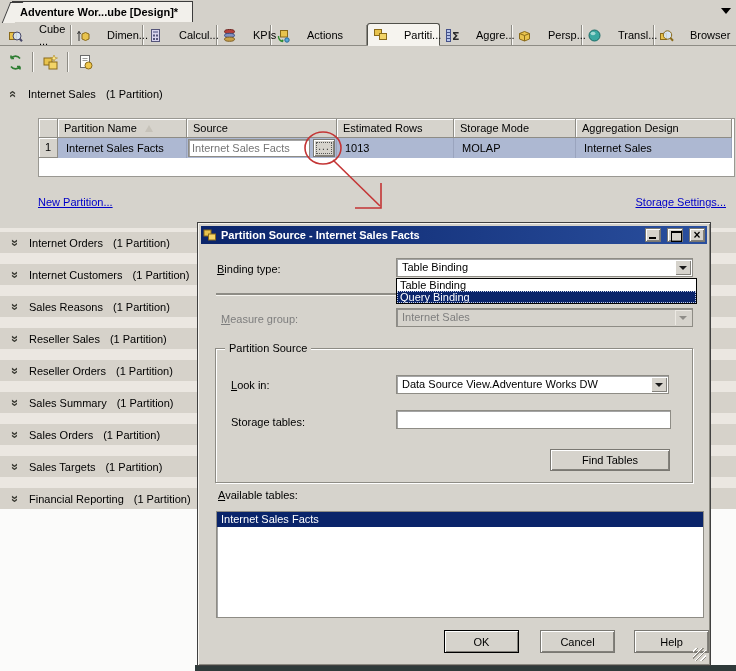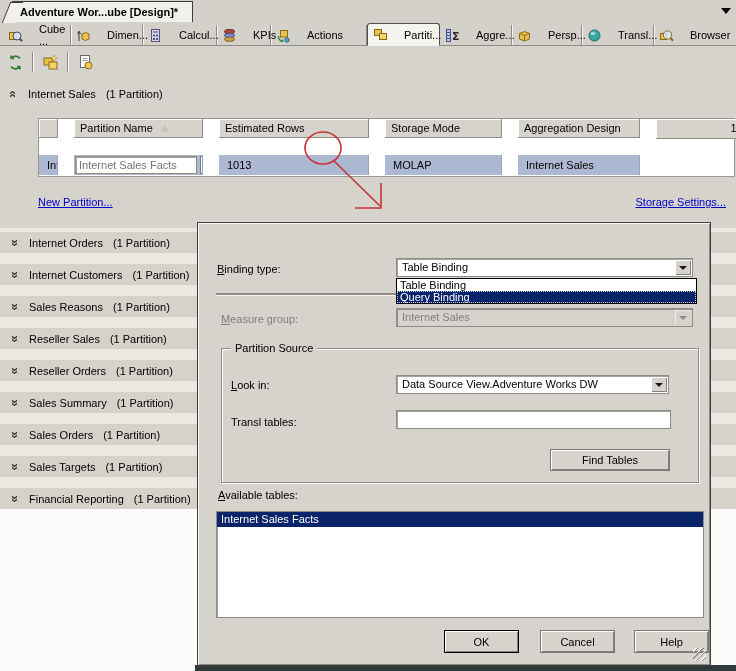--- a/index.html
+++ b/index.html
@@ -36,21 +36,21 @@
   #expanded-header { position:absolute; left:0; top:84px; width:736px; height:20px;
     display:flex; align-items:center; padding-left:7px; gap:9px; z-index:2; cursor:pointer; }
   .chev { display:inline-block; width:12px; font-weight:bold; color:#3a3a33; font-size:13px; line-height:10px; text-align:center; }
   .chev::before { content:"\00AB"; display:inline-block; }
   .chev.up::before { transform:rotate(90deg); }
   .chev.down::before { transform:rotate(-90deg); }
   .sec-count { margin-left:1px; }
   
   #grid { position:absolute; left:38px; top:118px; width:697px; height:59px; background:#fff;
     border:1px solid #9a9892; z-index:2; }
-  .grid-table { display:grid; grid-template-columns:19px 129px 150px 117px 122px 156px;gap:16px; }
+  .grid-table { display:grid; grid-template-columns:19px 129px 150px 117px 122px 156px; }
   .th { height:19px; background:#d6d3cc; border-right:1px solid #8e8c85; border-bottom:1px solid #8e8c85;
     box-shadow:inset 1px 1px 0 #fff; display:flex; align-items:center; padding-left:6px; cursor:pointer; white-space:nowrap; overflow:hidden; }
   .sort-asc { width:0; height:0; margin-left:8px; border-left:4px solid transparent; border-right:4px solid transparent; border-bottom:7px solid #c6c2b9; }
   .rn { height:20px; background:#d6d3cc; border-right:1px solid #8e8c85; border-bottom:1px solid #8e8c85;
     box-shadow:inset 1px 1px 0 #fff; text-align:center; line-height:19px; }
   .td { height:20px; background:#adb8d2; border-right:1px solid #9aa4be; line-height:20px; padding-left:8px; white-space:nowrap; overflow:hidden; }
   .td.src { padding:0; position:relative; }
   .src-input { position:absolute; left:1px; top:1px; width:122px; height:18px; background:#fff;
     border:1px solid #8e8c85; box-shadow:inset 1px 1px 0 rgba(90,90,90,.55);
     font-family:"Liberation Sans",sans-serif; font-size:11px; color:#757575; padding:0 3px; }
@@ -92,21 +92,21 @@
   .combo .arrow::after { content:""; position:absolute; left:4px; top:6px; width:0; height:0;
     border-left:4px solid transparent; border-right:4px solid transparent; border-top:4px solid #1a1a1a; }
   .combo.disabled { background:#d6d3cc; }
   .combo.disabled .val { color:#7e7e7e; }
   .combo.disabled .arrow { box-shadow:inset 1px 1px 0 #ece9e3; }
   .combo.disabled .arrow::after { border-top-color:#8f8d88; }
   #dd-list { position:absolute; left:195px; top:52px; width:301px; height:26px; background:#fff; border:1px solid #000; z-index:30; }
   .dd-item { height:12px; line-height:12px; padding-left:3px; cursor:pointer; }
   .dd-item.hl { background:#0a246a; color:#fff; outline:1px dotted #c9d2e8; outline-offset:-1px; }
   #divider { position:absolute; left:15px; top:67px; width:478px; height:2px; background:#8e8c85; box-shadow:0 1px 0 #f6f4ef; }
-  #groupbox { position:absolute; left:20px; top:122px; width:478px; height:135px;
+  #groupbox { position:absolute; left:14px; top:122px; width:478px; height:135px;
     border:1px solid #8e8c85; box-shadow:inset 1px 1px 0 #fff, 1px 1px 0 #fff; }
   #groupbox .legend { position:absolute; top:-7px; left:9px; background:#d6d3cc; padding:0 4px; }
   .text-input { position:absolute; font-family:"Liberation Sans",sans-serif; font-size:11px; padding:0 4px; color:#000; }
   .btn { background:#d6d3cc; border:1px solid #7a7872; box-shadow:inset 1px 1px 0 #fff, inset -1px -1px 0 #83817b;
     font-family:"Liberation Sans",sans-serif; font-size:11px; color:#000; cursor:pointer; position:absolute; }
   .btn.default { border:1px solid #000; }
   #listbox { position:absolute; left:15px; top:285px; width:488px; height:107px; }
   .lb-item { height:15px; line-height:15px; padding-left:4px; background:#0a246a; color:#fff; cursor:pointer; }
   #grip { position:absolute; right:1px; bottom:1px; width:13px; height:13px; cursor:nwse-resize;
     background:repeating-linear-gradient(135deg, transparent 0 2px, #fff 2px 3px, #908d85 3px 4px); }
@@ -240,20 +240,23 @@
 </div>
 
 <div id="grid">
   <div class="grid-table">
     <div class="th"></div>
     <div class="th">
       <span>Partition Name</span>
       <span class="sort-asc"></span>
     </div>
     <div class="th">
+        <span>Source</span>
+      </div>
+    <div class="th">
         <span>Estimated Rows</span>
       </div>
     <div class="th">
         <span>Storage Mode</span>
       </div>
     <div class="th">
         <span>Aggregation Design</span>
       </div>
 
     <div class="rn">1</div>
@@ -322,20 +325,30 @@
 <svg id="annot" width="110" height="96">
   <ellipse cx="33" cy="22" rx="18" ry="16" fill="none" stroke="#c43535" stroke-width="1.6"></ellipse>
   <line x1="43" y1="34" x2="90" y2="80" stroke="#c43535" stroke-width="1.6"></line>
   <path d="M91 57 L91 82 L65 82" fill="none" stroke="#c43535" stroke-width="1.6"></path>
 </svg>
 
 <div id="dark-strip"></div>
 
 <div id="dialog">
   <div id="dlg-body">
+    <div id="dlg-title">
+      <svg width="14" height="14">
+          <rect x="1" y="2" width="7" height="6" fill="#e8c34d" stroke="#8a6a18"></rect>
+          <rect x="5.5" y="6" width="7" height="6" fill="#f2d468" stroke="#8a6a18"></rect>
+        </svg>
+      <span class="t">Partition Source - Internet Sales Facts</span>
+      <span class="cap-btn cap-min"></span>
+      <span class="cap-btn cap-max"></span>
+      <span class="cap-btn cap-close"></span>
+    </div>
 
     <div class="dlabel mn" style="left:16px; top:37px">Binding type:</div>
     <div class="combo sunken" style="left:195px; top:32px; width:297px">
       <span class="val">Table Binding</span>
       <span class="arrow"></span>
     </div>
 
     <div id="divider"></div>
 
     <div id="dd-list">
@@ -350,21 +363,21 @@
     </div>
 
     <div id="groupbox">
       <span class="legend">Partition Source</span>
     </div>
     <div class="dlabel mn" style="left:30px; top:153px">Look in:</div>
     <div class="combo sunken" style="left:195px; top:149px; width:273px">
       <span class="val">Data Source View.Adventure Works DW</span>
       <span class="arrow"></span>
     </div>
-    <div class="dlabel" style="left:30px; top:190px">Transl tables:</div>
+    <div class="dlabel" style="left:30px; top:190px">Storage tables:</div>
     <input class="text-input sunken" style="left: 195px; top: 184px; width: 275px; height: 19px;" value="">
     <button class="btn" style="left:349px; top:223px; width:120px; height:22px">Find Tables</button>
 
     <div class="dlabel mn" style="left:17px; top:263px">Available tables:</div>
     <div id="listbox" class="sunken">
       <div class="lb-item">Internet Sales Facts</div>
     </div>
 
     <button class="btn default" style="left:243px; top:404px; width:75px; height:23px">OK</button>
     <button class="btn" style="left:339px; top:404px; width:75px; height:23px">Cancel</button>

